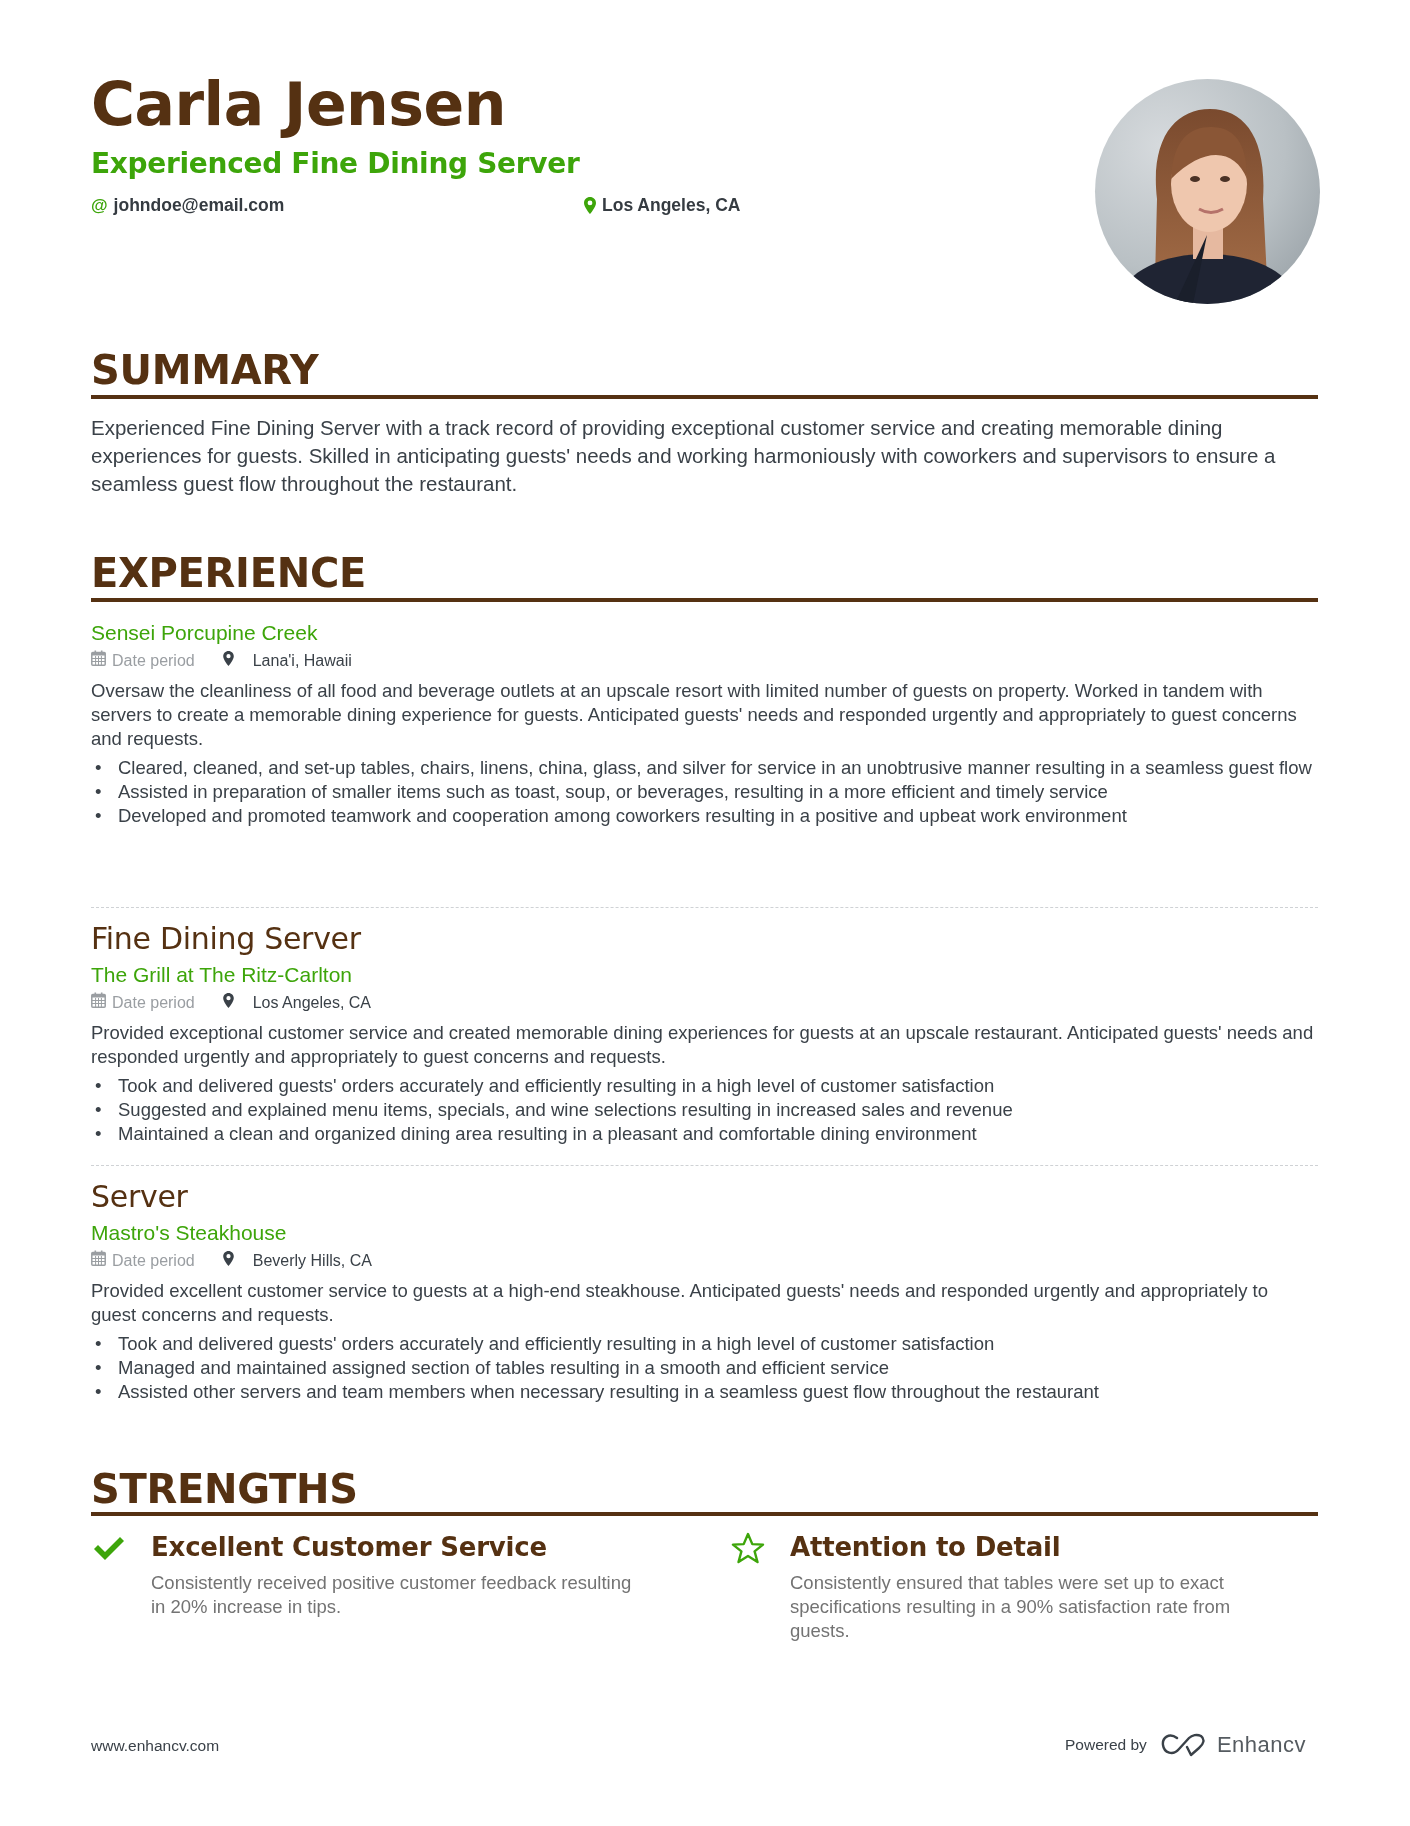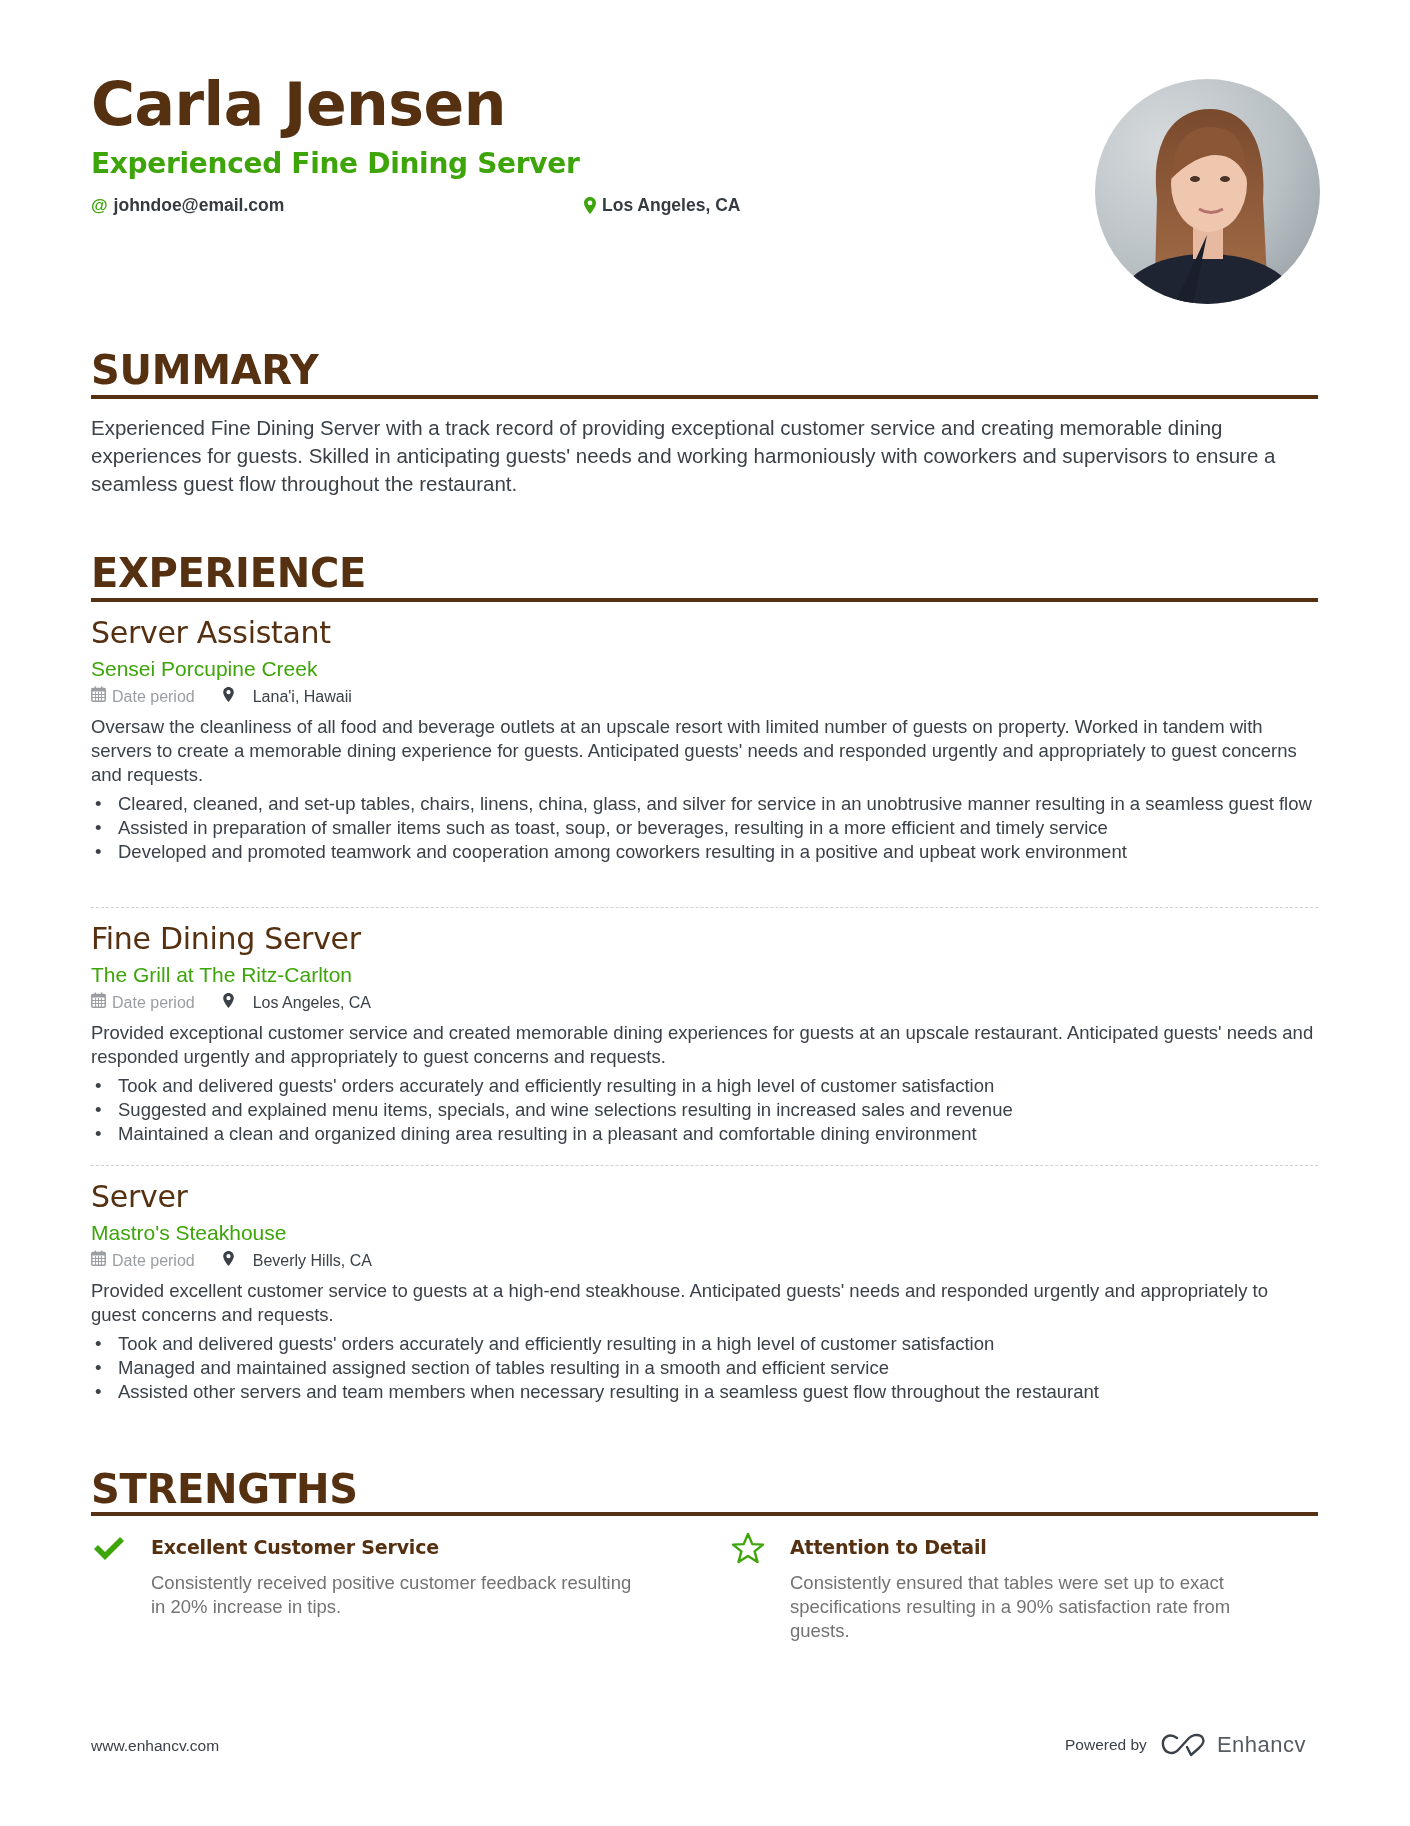--- a/index.html
+++ b/index.html
@@ -35,21 +35,21 @@
   .meta .ico-pin { color: #3a4148; }
   .desc { margin-top: 7px; font-size: 18.5px; line-height: 24px; color: #3a4148; }
   .bullets { margin-top: 5px; list-style: none; }
   .bullets li { position: relative; padding-left: 27px; font-size: 18.5px; line-height: 24px; color: #3a4148; }
   .bullets li::before { content: "•"; position: absolute; left: 4px; top: 0; color: #3a4148; }
   .divider { position: absolute; left: 0; width: 1227px; height: 0; border-top: 1.5px dashed #cfd2d5; }
 
   
   .strength { position: absolute; width: 560px; }
   .strength .s-ico { position: absolute; left: 0; top: 0; width: 36px; height: 34px; display: flex; align-items: center; justify-content: center; }
-  .strength .s-title { position: absolute; left: 60px; top: 0; font-family: "DejaVu Sans", sans-serif; font-weight: bold; font-size: 19px; color: #553112; line-height: 32px; letter-spacing: -0.2px; white-space: nowrap; }
+  .strength .s-title { position: absolute; left: 60px; top: 0; font-family: "DejaVu Sans", sans-serif; font-weight: bold; font-size: 26px; color: #553112; line-height: 32px; letter-spacing: -0.2px; white-space: nowrap; }
   .strength .s-desc { position: absolute; left: 60px; top: 40px; width: 490px; font-size: 18.5px; line-height: 24px; color: #737373; }
 
   
   .footer-left { position: absolute; left: 0; top: 1737px; font-size: 15.5px; color: #3a4148; }
   .footer-right { position: absolute; right: 12px; top: 1732px; display: flex; align-items: center; gap: 14px; }
   .powered { font-size: 15.5px; color: #3a4148; }
   .brand { display: flex; align-items: center; gap: 10px; font-size: 22px; color: #555b60; letter-spacing: 0.5px; }
 </style>
 </head>
 <body>
@@ -93,21 +93,20 @@
   </div>
 
   <div class="section-title" style="top:350px;">SUMMARY</div>
   <div class="rule" style="top:395px;"></div>
   <div class="summary-text">Experienced Fine Dining Server with a track record of providing exceptional customer service and creating memorable dining experiences for guests. Skilled in anticipating guests' needs and working harmoniously with coworkers and supervisors to ensure a seamless guest flow throughout the restaurant.</div>
 
   <div class="section-title" style="top:553px;">EXPERIENCE</div>
   <div class="rule" style="top:598px;"></div>
 
   <div class="job" style="top:615px;">
-    <div class="job-title">Server Assistant</div>
     <div class="company">Sensei Porcupine Creek</div>
     <div class="meta">
       <span class="date">
         <span class="ico-cal">
           <svg width="15" height="16" viewBox="0 0 15 16">
               <rect x="0.8" y="2.5" width="13.4" height="12.7" rx="1" fill="none" stroke="#9a9ea2" stroke-width="1.5"></rect>
               <rect x="0.8" y="2.5" width="13.4" height="3" fill="#9a9ea2"></rect>
               <rect x="3.5" y="0.5" width="1.6" height="3.5" fill="#9a9ea2"></rect>
               <rect x="9.9" y="0.5" width="1.6" height="3.5" fill="#9a9ea2"></rect>
               <path d="M1 8.5h13M1 11.5h13M4.6 6v9M7.5 6v9M10.4 6v9" stroke="#9a9ea2" stroke-width="1"></path>

